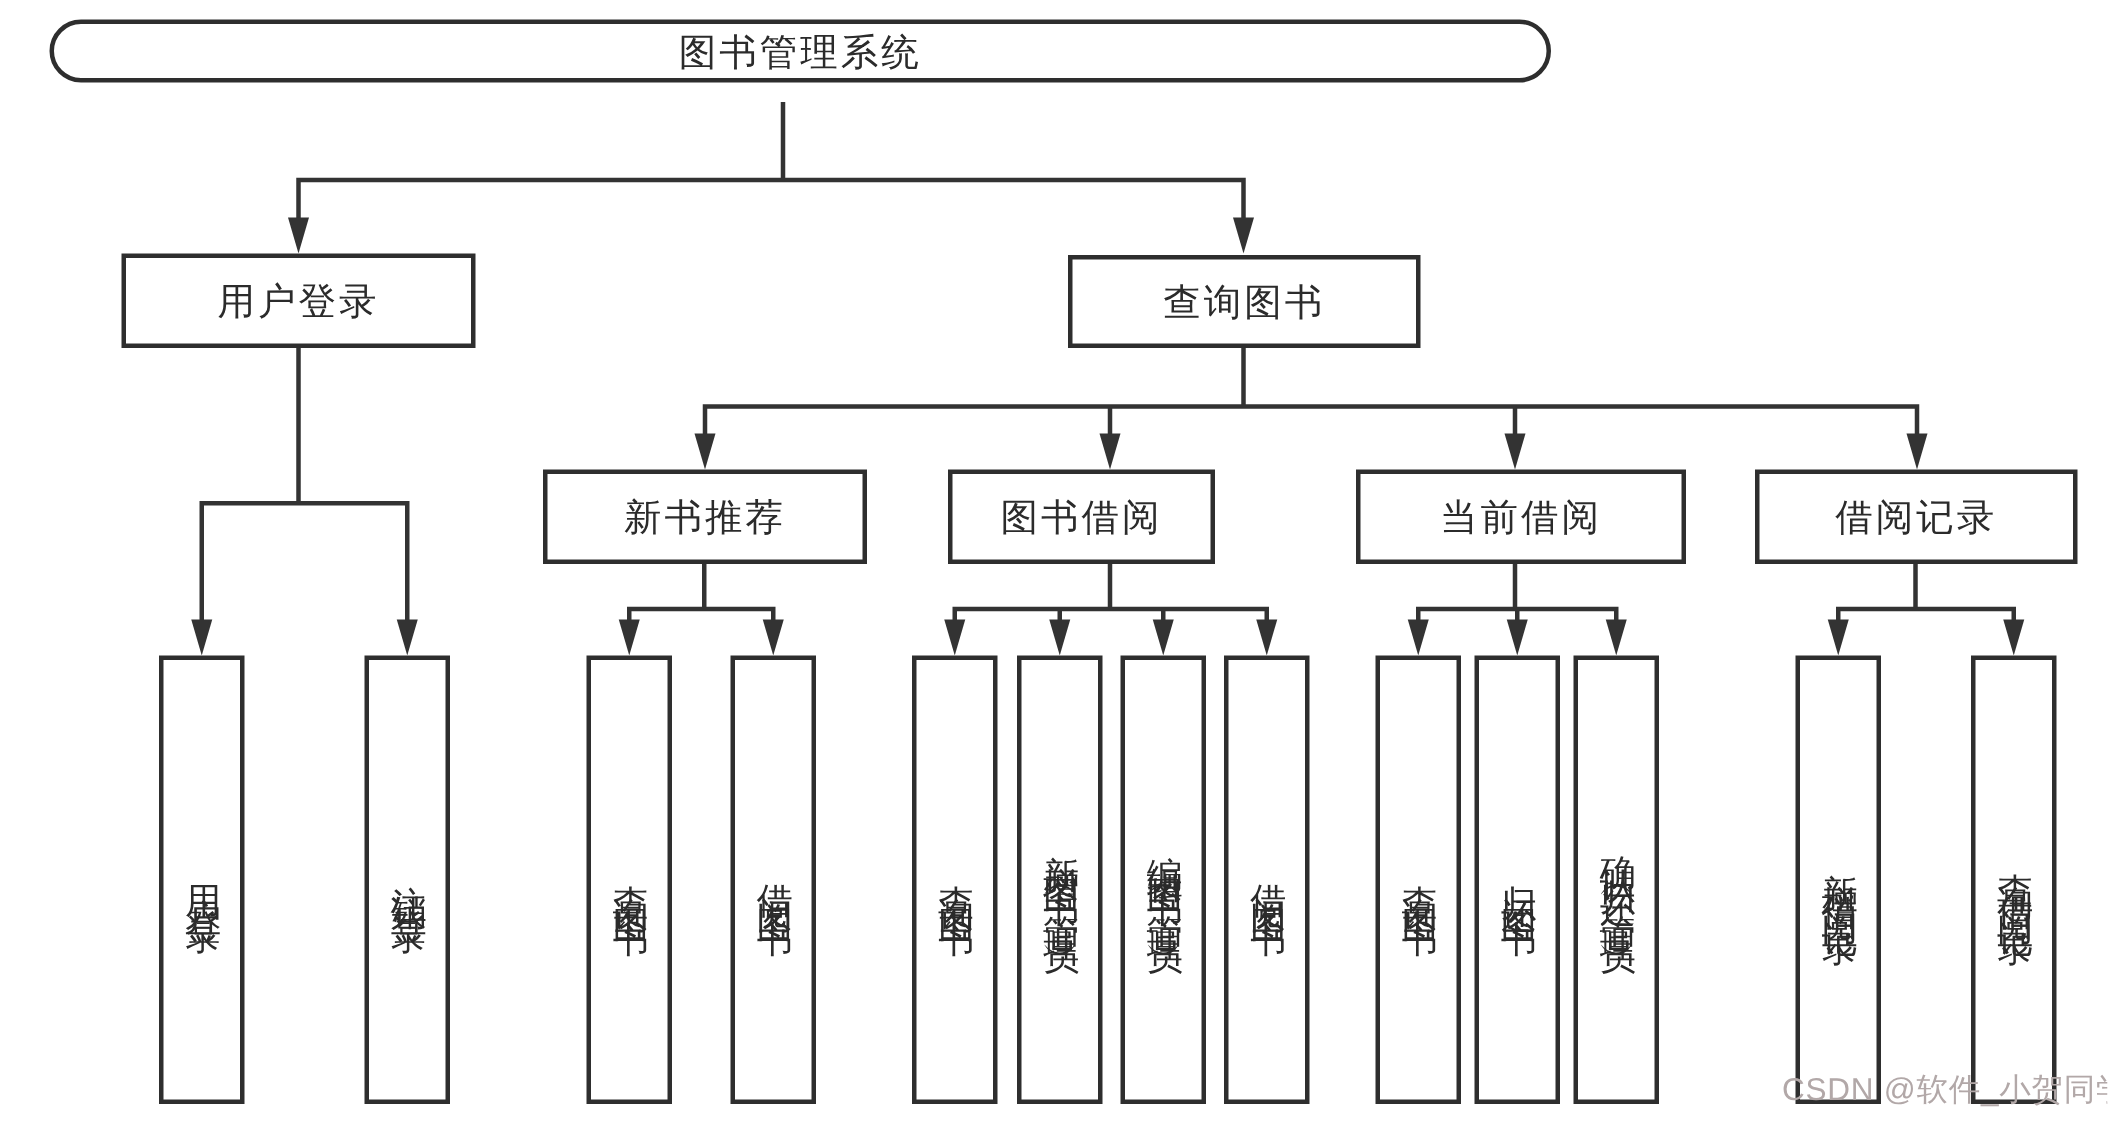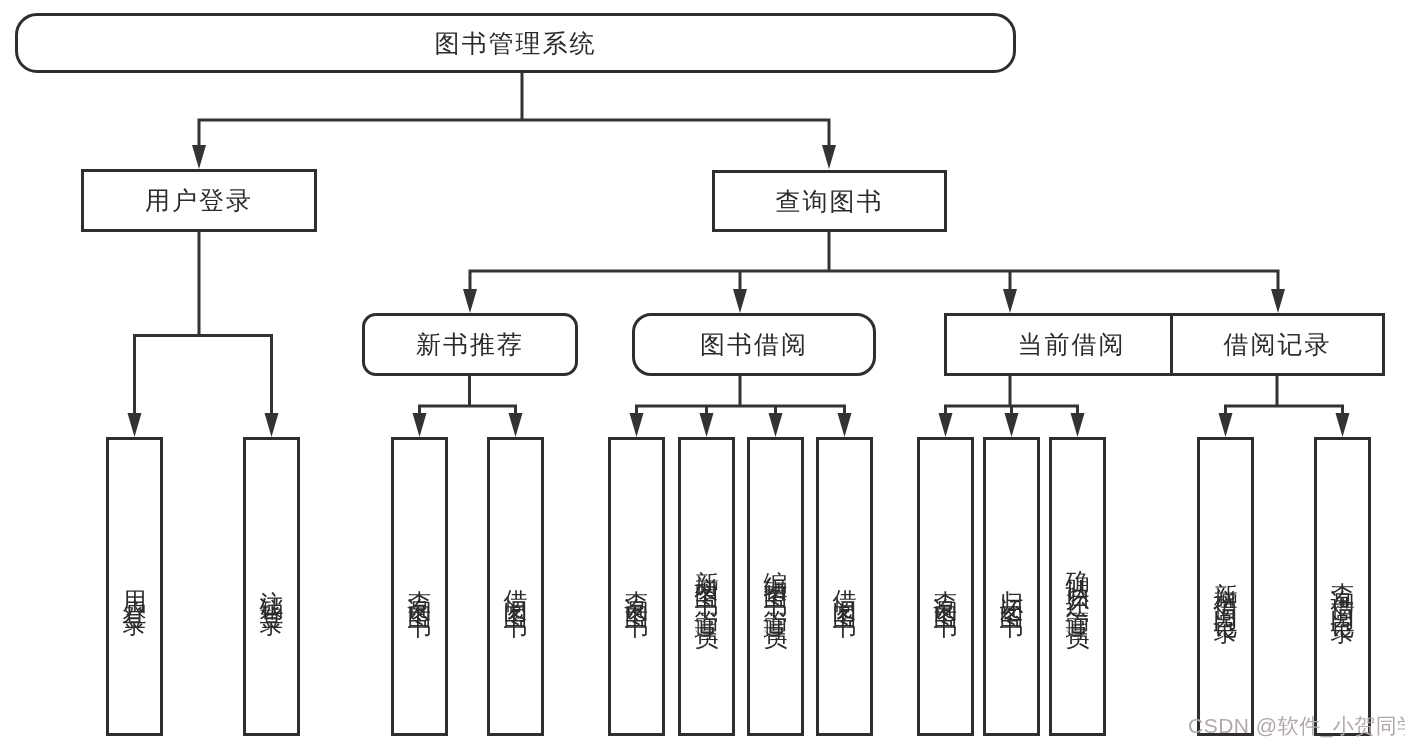--- a/index.html
+++ b/index.html
@@ -112,28 +112,28 @@
       <polygon points="768.5,413 782.5,413 775.5,437"></polygon>
       <polygon points="837.5,413 851.5,413 844.5,437"></polygon>
       <polygon points="938.5,413 952.5,413 945.5,437"></polygon>
       <polygon points="1004.5,413 1018.5,413 1011.5,437"></polygon>
       <polygon points="1070.5,413 1084.5,413 1077.5,437"></polygon>
       <polygon points="1218.5,413 1232.5,413 1225.5,437"></polygon>
       <polygon points="1335.5,413 1349.5,413 1342.5,437"></polygon>
     </g>
   </svg>
 
-  <div class="node h" style="left:15px; top:13px; width:1001px; height:60px;border-radius:22px;">图书管理系统</div>
+  <div class="node h" style="left:33px; top:13px; width:1001px; height:42px;border-radius:22px;">图书管理系统</div>
 
   <div class="node h" style="left:81px; top:169px; width:236px; height:63px;">用户登录</div>
   <div class="node h" style="left:712px; top:170px; width:235px; height:62px;">查询图书</div>
 
-  <div class="node h" style="left:362px; top:313px; width:216px; height:63px;border-radius:14px;">新书推荐</div>
-  <div class="node h" style="left:632px; top:313px; width:244px; height:63px;border-radius:19px;">图书借阅</div>
-  <div class="node h" style="left:944px; top:313px; width:255px; height:63px;">当前借阅</div>
+  <div class="node h" style="left:362px; top:313px; width:216px; height:63px;">新书推荐</div>
+  <div class="node h" style="left:632px; top:313px; width:178px; height:63px;">图书借阅</div>
+  <div class="node h" style="left:904px; top:313px; width:220px; height:63px;">当前借阅</div>
   <div class="node h" style="left:1170px; top:313px; width:215px; height:63px;">借阅记录</div>
 
   <div class="node leaf" style="left:106px; top:437px; width:57px; height:299px;">用户登录</div>
   <div class="node leaf" style="left:243px; top:437px; width:57px; height:299px;">注销登录</div>
 
   <div class="node leaf" style="left:391px; top:437px; width:57px; height:299px;">查询图书</div>
   <div class="node leaf" style="left:487px; top:437px; width:57px; height:299px;">借阅图书</div>
 
   <div class="node leaf" style="left:608px; top:437px; width:57px; height:299px;">查询图书</div>
   <div class="node leaf" style="left:678px; top:437px; width:57px; height:299px;">新增图书（管理员）</div>

